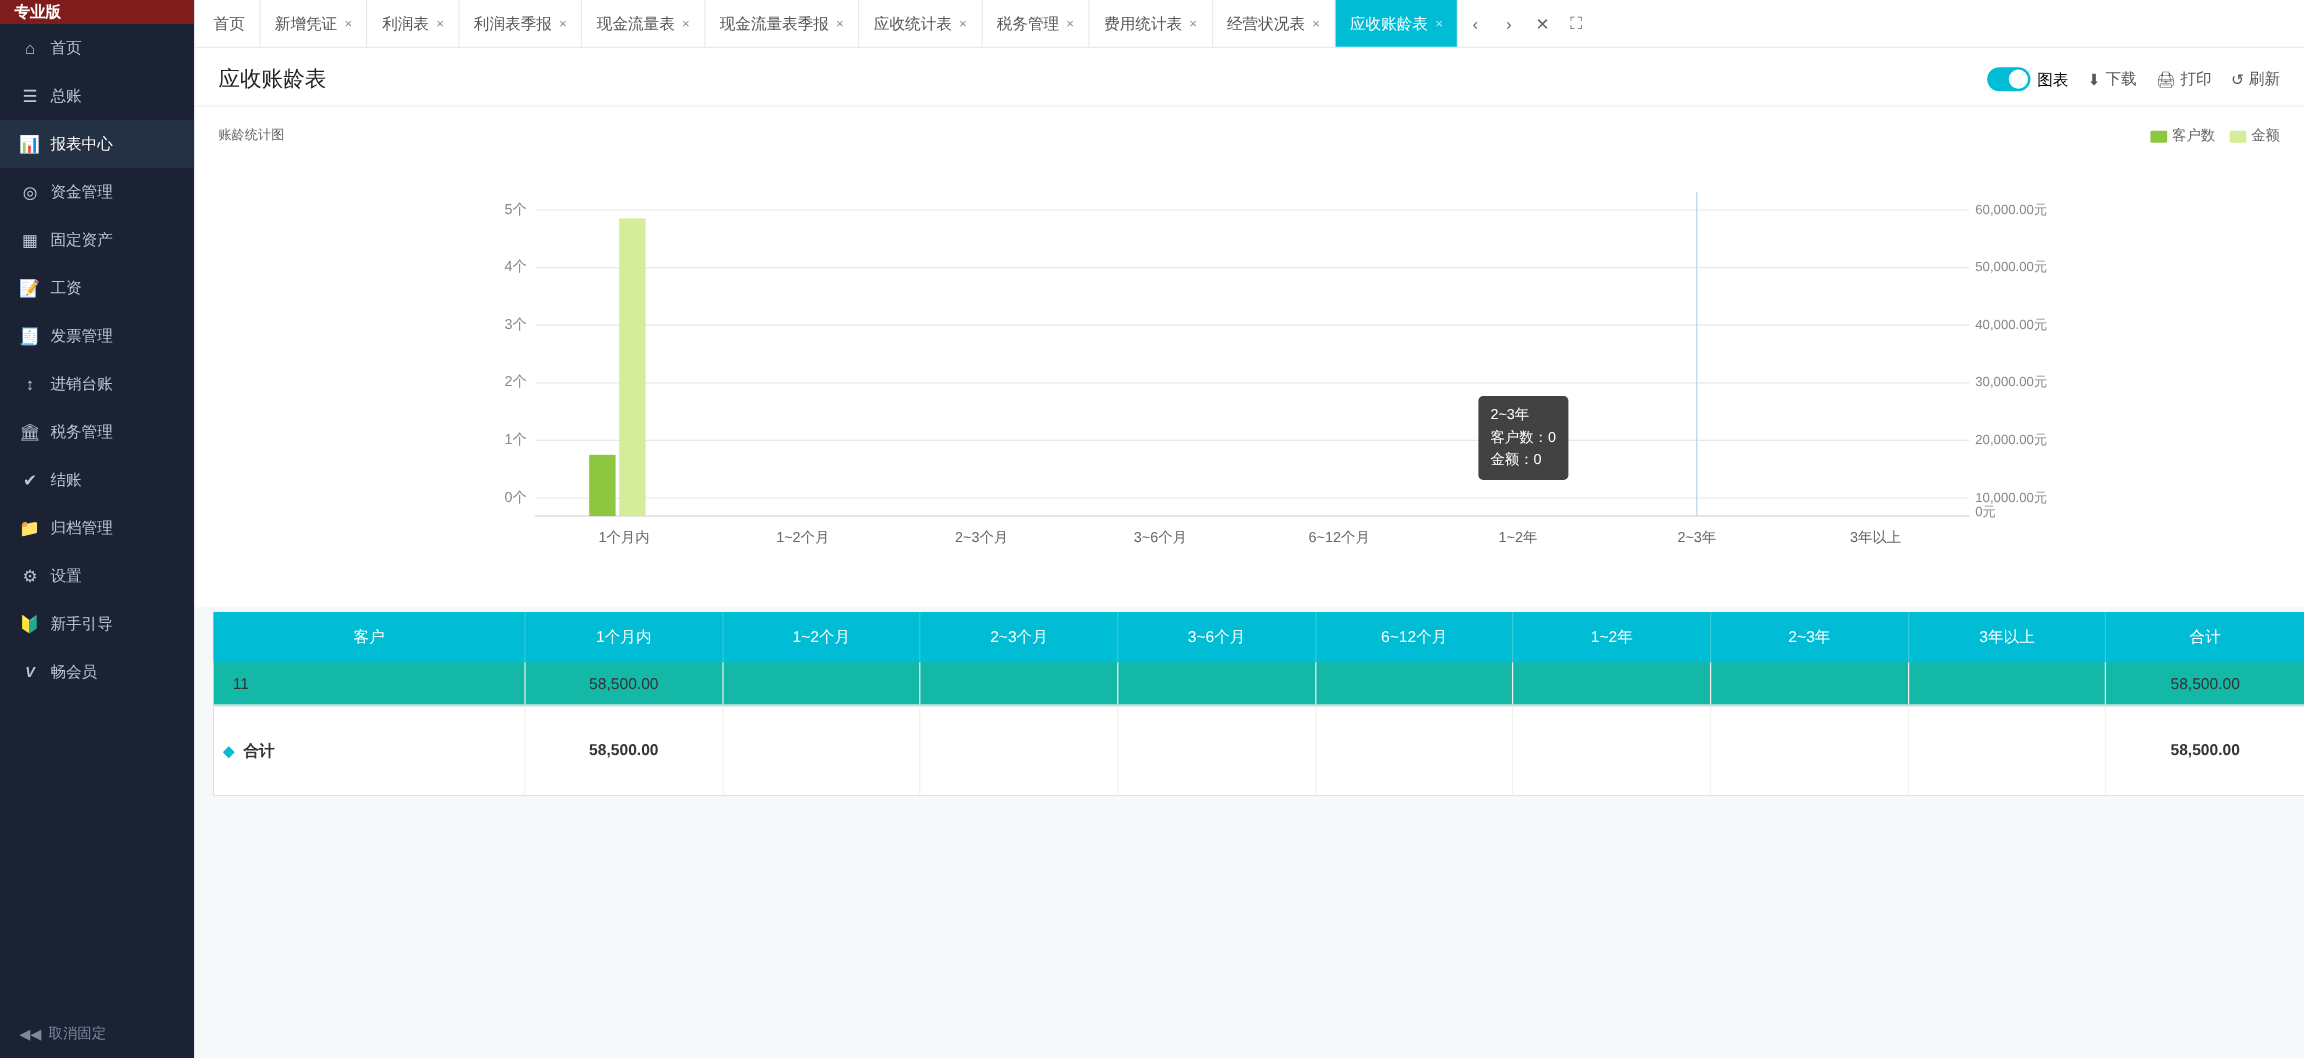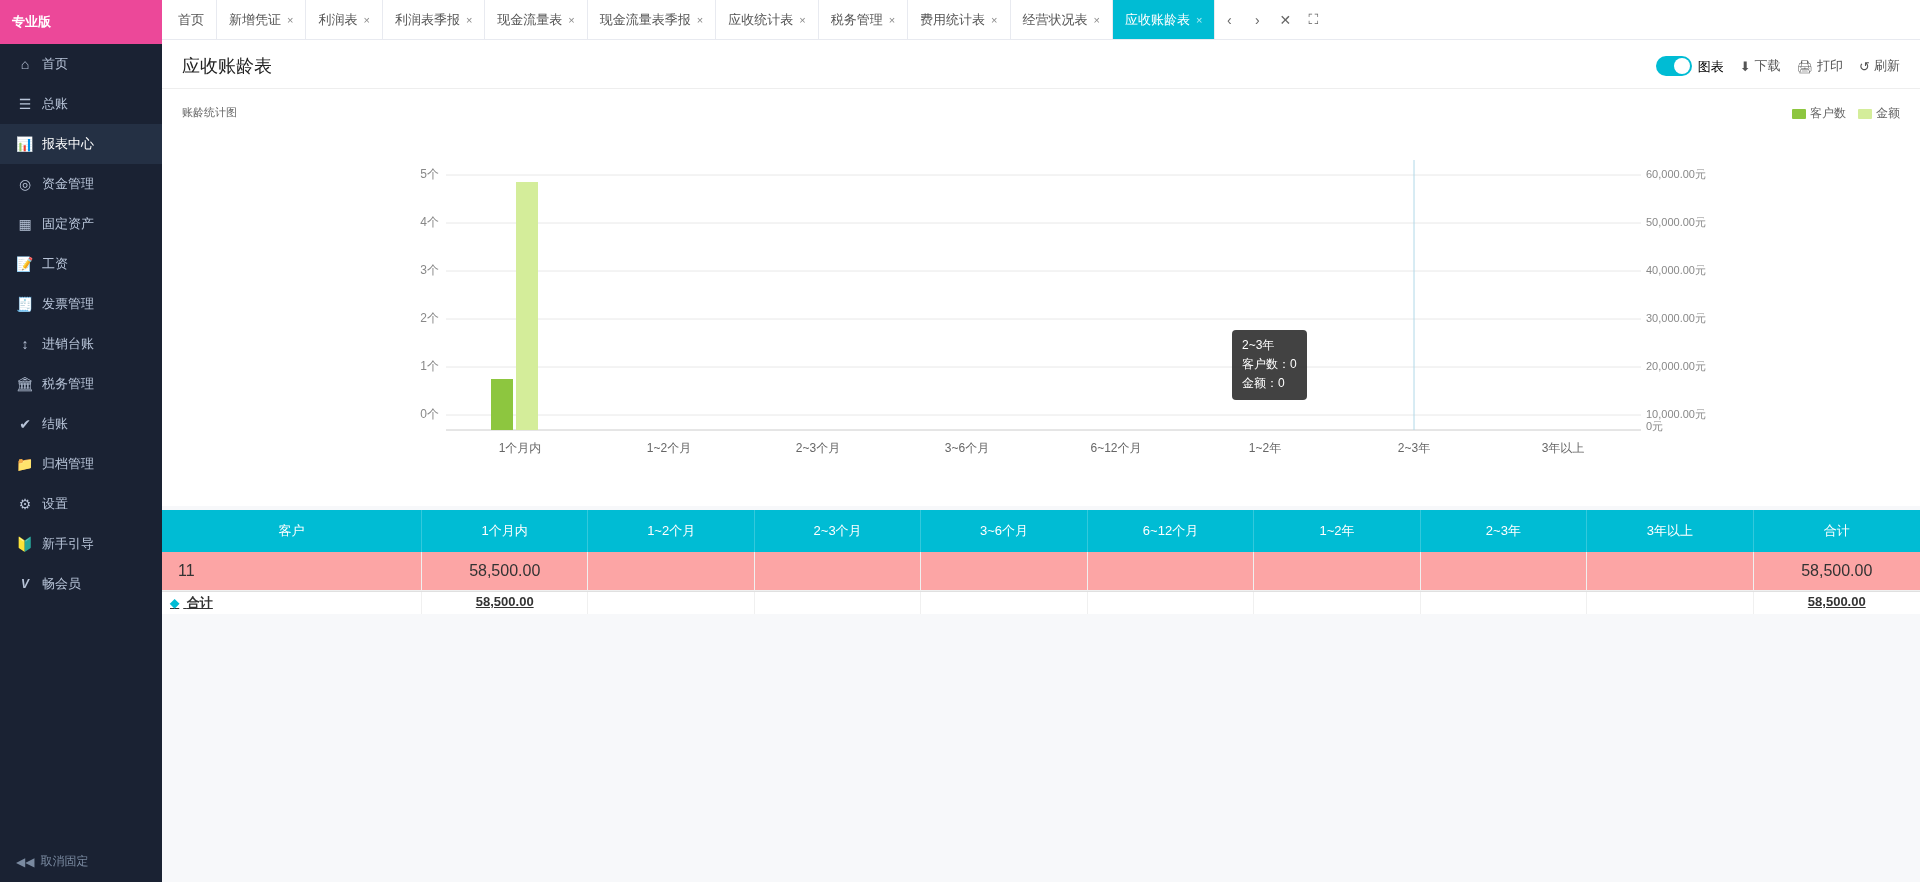--- a/index.html
+++ b/index.html
@@ -9,22 +9,22 @@
     .sidebar {
       width: 162px;
       background: #1a2233;
       color: #c8d0e0;
       display: flex;
       flex-direction: column;
       height: 100%;
       flex-shrink: 0;
     }
     .sidebar-logo {
-      background: #ec4899;
-      height: 44px;
+      background: #7f1d1d;
+      height: 20px;
       display: flex;
       align-items: center;
       padding-left: 12px;
       color: white;
       font-size: 13px;
       font-weight: bold;
     }
     .sidebar-item {
       display: flex;
       align-items: center;
@@ -186,59 +186,60 @@
 
     
     .chart-container {
       position: relative;
       width: 100%;
       height: 360px;
     }
 
     
     .data-table {
-      background: #fca5a5;
+      background: #14b8a6;
       margin-top: 4px;
+      margin-left: 16px;
     }
     .table-header {
       background: #00bcd4;
       display: grid;
       grid-template-columns: 260px repeat(9, 1fr);
       color: white;
       font-size: 13px;
     }
     .th {
       padding: 12px 8px;
       text-align: center;
       border-right: 1px solid rgba(255,255,255,0.2);
     }
     .th:last-child { border-right: none; }
     .table-row {
       display: grid;
       grid-template-columns: 260px repeat(9, 1fr);
       border-bottom: 1px solid #f0f0f0;
-      font-size: 16px;
+      font-size: 13px;
     }
     .td {
       padding: 10px 8px;
       text-align: center;
       border-right: 1px solid #f0f0f0;
       color: #333;
     }
     .td:first-child { text-align: left; padding-left: 16px; }
     .td:last-child { border-right: none; }
     .total-row {
       display: grid;
       grid-template-columns: 260px repeat(9, 1fr);
       border-top: 1px solid #e0e0e0;
       font-weight: bold;
       font-size: 13px;
       background: #fff;
     }
-    .total-row .td { padding: 2px 8px; text-decoration: underline; }
+    .total-row .td { padding: 28px 8px; }
     .total-icon {
       color: #00bcd4;
       margin-right: 4px;
       font-size: 12px;
     }
 
     
     .chart-tooltip {
       position: absolute;
       background: rgba(40,40,40,0.88);

